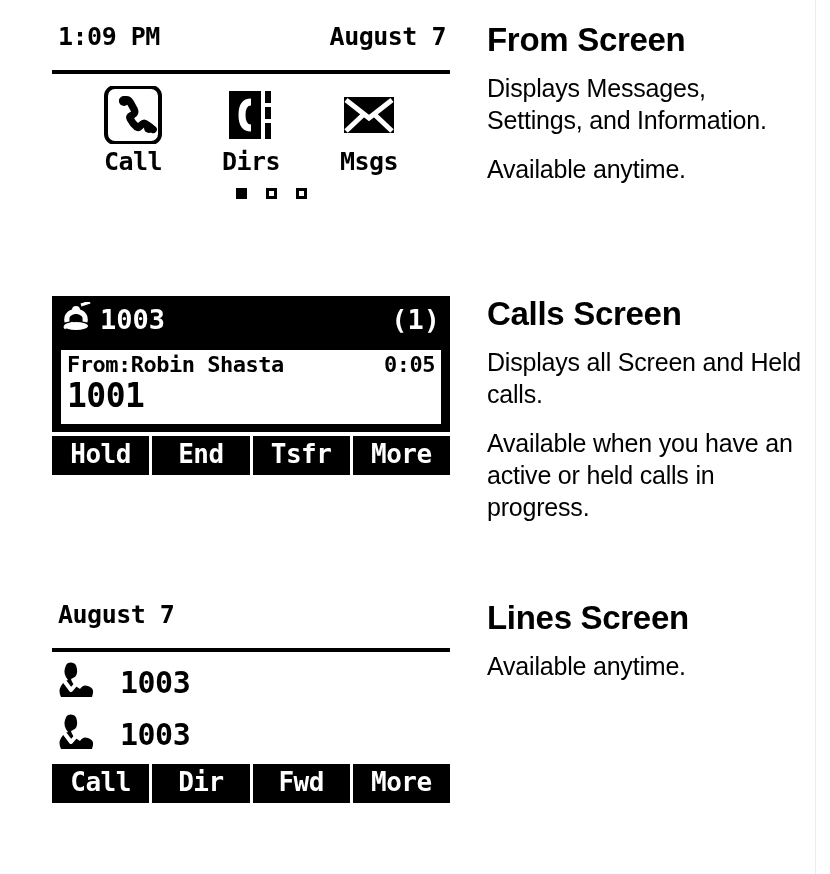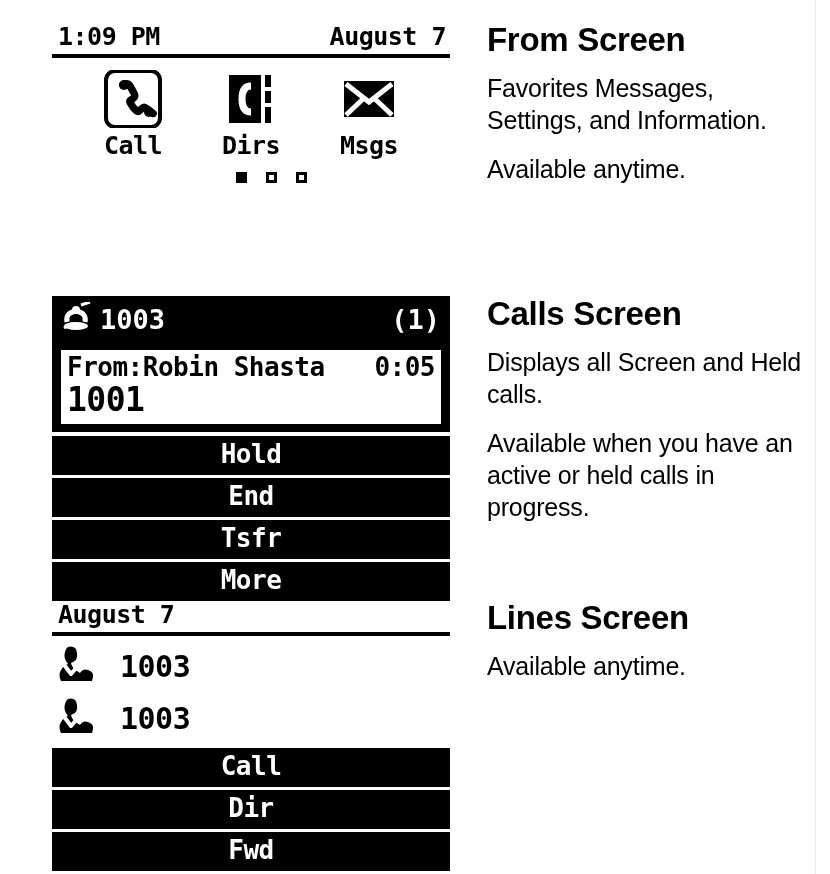--- a/index.html
+++ b/index.html
@@ -44,21 +44,21 @@
     font-family: "DejaVu Sans Mono", monospace;
   }
 
   .lcd-statusbar {
     display: flex;
     justify-content: space-between;
     align-items: baseline;
     font-size: 25px;
     font-weight: 700;
     letter-spacing: -0.5px;
-    padding: 0 4px 3px 6px;
+    padding: 0 4px 19px 6px;
     border-bottom: 4px solid #000;
   }
 
   .lcd-icons {
     display: flex;
     justify-content: space-around;
     padding: 10px 22px 0 22px;
   }
   .lcd-icon-cell {
     display: flex;
@@ -128,37 +128,36 @@
     background: #fff;
     border: 3px solid #000;
     box-sizing: border-box;
     padding: 3px 6px 8px 6px;
     height: 80px;
   }
   .call-line {
     display: flex;
     justify-content: space-between;
     align-items: center;
-    font-size: 26px;
+    font-size: 22px;
     font-weight: 700;
     letter-spacing: -0.5px;
     line-height: 1.12;
   }
   .call-line2 {
     font-size: 33px;
     font-weight: 700;
     letter-spacing: -0.5px;
     line-height: 1.12;
   }
 
   .softkeys {
     display: flex;
     background: #fff;
     gap: 3px;
-    flex-direction: column;
   }
   .softkey {
     flex: 1 1 0;
     background: #000;
     color: #fff;
     text-align: center;
     font-size: 26px;
     font-weight: 700;
     letter-spacing: -0.5px;
     padding: 3px 0 6px 0;
@@ -260,21 +259,21 @@
     <div class="pager">
       <span class="pip on"></span>
       <span class="pip"></span>
       <span class="pip"></span>
     </div>
 
   </div>
 
   <div class="note">
     <h2 class="note-title">From Screen</h2>
-    <p class="note-para">Favorites Messages, Settings, and Information.</p>
+    <p class="note-para">Displays Messages, Settings, and Information.</p>
     <p class="note-para">Available anytime.</p>
   </div>
 
 </div>
 
 <div class="row row-calls">
 
   <div class="lcd">
 
     <div class="calls-header">

